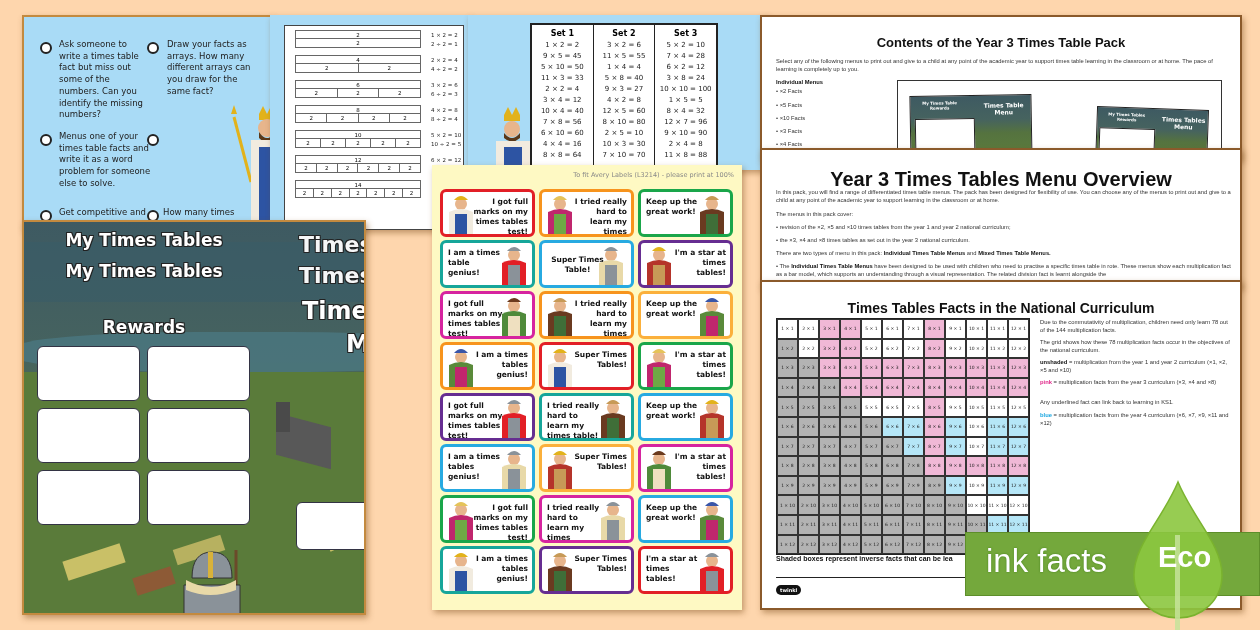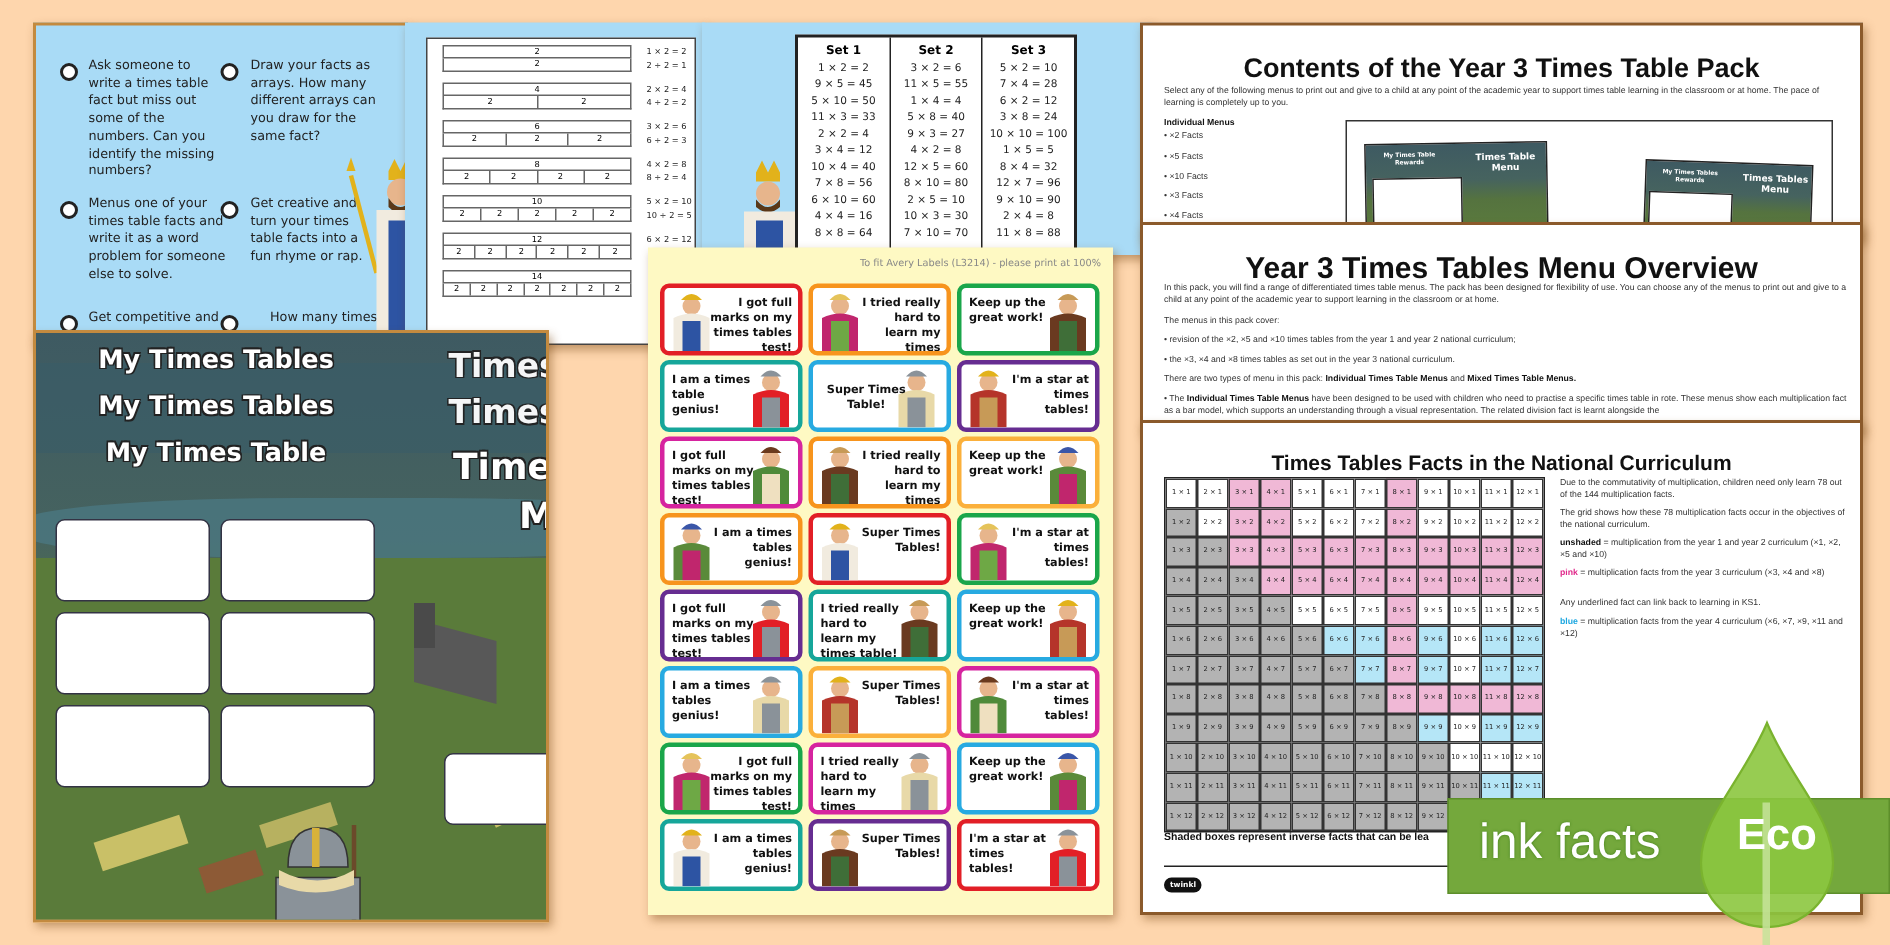--- a/index.html
+++ b/index.html
@@ -75,25 +75,24 @@
 <body>
 
 <div class="sheet" id="blue-sheet">
   <div class="bullet" style="left:16px;top:25px;"></div>
   <div class="activity" style="left:35px;top:22px;">Ask someone to write a times table fact but miss out some of the numbers. Can you identify the missing numbers?</div>
   <div class="bullet" style="left:123px;top:25px;"></div>
   <div class="activity" style="left:143px;top:22px;width:90px;">Draw your facts as arrays. How many different arrays can you draw for the same fact?</div>
   <div class="bullet" style="left:16px;top:117px;"></div>
   <div class="activity" style="left:35px;top:114px;">Menus one of your times table facts and write it as a word problem for someone else to solve.</div>
   <div class="bullet" style="left:123px;top:117px;"></div>
-  <div class="activity" style="left:143px;top:114px;width:85px;">Get creative and turn your times table facts into a fun rhyme or rap.</div>
   <div class="bullet" style="left:16px;top:193px;"></div>
   <div class="activity" style="left:35px;top:190px;">Get competitive and</div>
   <div class="bullet" style="left:123px;top:193px;"></div>
-  <div class="activity" style="left:156px;top:190px;">How many times</div>
+  <div class="activity" style="left:139px;top:190px;">How many times</div>
   <svg class="king-fig" style="left:205px;top:85px;" width="50" height="125" viewBox="0 0 50 125">
     <line x1="5" y1="15" x2="22" y2="80" stroke="#e2b21b" stroke-width="3"></line>
     <path d="M2 12 L5 3 L8 12 Z" fill="#e2b21b"></path>
     <path d="M30 12 l4 -8 l4 8 l4 -8 l4 8 v6 h-16z" fill="#e2b21b"></path>
     <circle cx="38" cy="26" r="9" fill="#e7b58c"></circle>
     <path d="M30 30 q8 12 16 0 v6 q-8 8 -16 0z" fill="#5a3818"></path>
     <path d="M22 38 h34 v87 h-34z" fill="#f1ebdf"></path>
     <path d="M30 45 h24 v80 h-24z" fill="#2d54a3"></path>
   </svg>
 </div>
@@ -255,21 +254,21 @@
   <div class="field" style="left:0;top:150px;width:420px;height:250px;background:#5a7b3a;"></div>
   <div class="field" style="left:40px;top:330px;width:60px;height:20px;background:#c9c067;transform:rotate(-18deg);"></div>
   <div class="field" style="left:110px;top:350px;width:40px;height:18px;background:#8d5a36;transform:rotate(-18deg);"></div>
   <div class="field" style="left:150px;top:320px;width:50px;height:16px;background:#b7b160;transform:rotate(-18deg);"></div>
   <div class="field" style="left:300px;top:300px;width:60px;height:18px;background:#c9c067;transform:rotate(-25deg);"></div>
   <div class="church" style="left:252px;top:198px;width:55px;height:42px;background:#585858;transform:skewY(15deg);"></div>
   <div class="church" style="left:252px;top:180px;width:14px;height:30px;background:#4a4a4a;"></div>
 
   <div class="menu-title" style="left:10px;top:8px;width:220px;font-size:17px;">My Times Tables</div>
   <div class="menu-title" style="left:10px;top:39px;width:220px;font-size:17px;">My Times Tables</div>
-  <div class="menu-title" style="left:10px;top:70px;width:220px;font-size:17px;">My Times Table</div>
+  <div class="menu-title" style="left:10px;top:95px;width:220px;font-size:17px;">Rewards</div>
 
   <div class="menu-title" style="left:275px;top:10px;font-size:22px;white-space:nowrap;opacity:0.95;">Times Tab</div>
   <div class="menu-title" style="left:275px;top:41px;font-size:22px;white-space:nowrap;opacity:0.95;">Times Tab</div>
   <div class="menu-title" style="left:278px;top:75px;font-size:24px;white-space:nowrap;">Times Table</div>
   <div class="menu-title" style="left:322px;top:108px;font-size:24px;">Menu</div>
   <div class="menu-title" style="left:342px;top:147px;font-size:14px;">×2</div>
 
   <div class="reward-box" style="left:13px;top:124px;"></div>
   <div class="reward-box" style="left:123px;top:124px;"></div>
   <div class="reward-box" style="left:13px;top:186px;"></div>
@@ -510,21 +509,21 @@
             <path d="M9 6 q7 -8 14 0" fill="#8a9299"></path>
             <path d="M4 18 q12 -6 24 0 v22 h-24z" fill="#e21f26"></path>
             <path d="M10 20 h12 v20 h-12z" fill="#8a9299"></path>
           </svg></div>
         <div class="sticker-text" style="left: 5px; top: 5px; text-align: left;">I'm a star at times tables!</div>
       </div>
     </div>
 </div>
 
 <div class="sheet doc" id="doc1">
-  <div class="doc-title" style="top:18px;font-size:18px;">Contents of the Year 3 Times Table Pack</div>
+  <div class="doc-title" style="top:18px;font-size:13px;">Contents of the Year 3 Times Table Pack</div>
   <div class="doc-p" style="left:14px;top:40px;width:450px;">Select any of the following menus to print out and give to a child at any point of the academic year to support times table learning in the classroom or at home. The pace of learning is completely up to you.</div>
   <div class="doc-p" style="left:14px;top:61px;font-weight:bold;color:#111;">Individual Menus</div>
   <div class="doc-p" style="left:14px;top:70px;">• ×2 Facts</div>
   <div class="doc-p" style="left:14px;top:84px;">• ×5 Facts</div>
   <div class="doc-p" style="left:14px;top:97px;">• ×10 Facts</div>
   <div class="doc-p" style="left:14px;top:110px;">• ×3 Facts</div>
   <div class="doc-p" style="left:14px;top:123px;">• ×4 Facts</div>
   <div style="position:absolute;left:135px;top:63px;width:325px;height:90px;border:1px solid #333;">
     <div class="green-sheet" style="position:absolute;left:12px;top:14px;width:122px;height:70px;transform:rotate(-1deg);border:1px solid #222;">
       <div style="position:absolute;left:4px;top:4px;width:50px;font-size:4px;color:#fff;font-weight:bold;text-align:center;">My Times Table Rewards</div>

